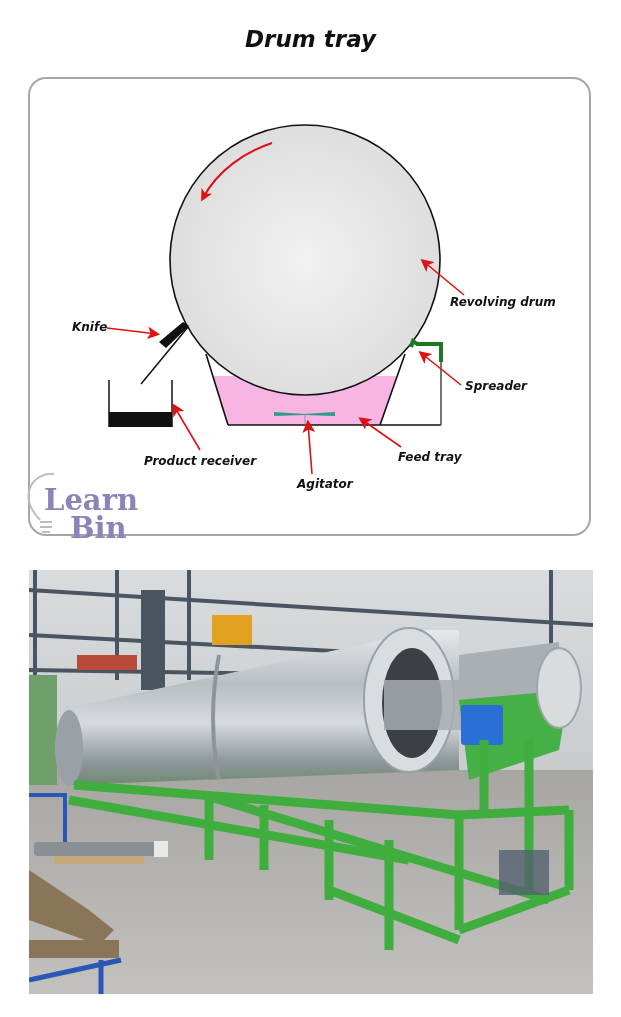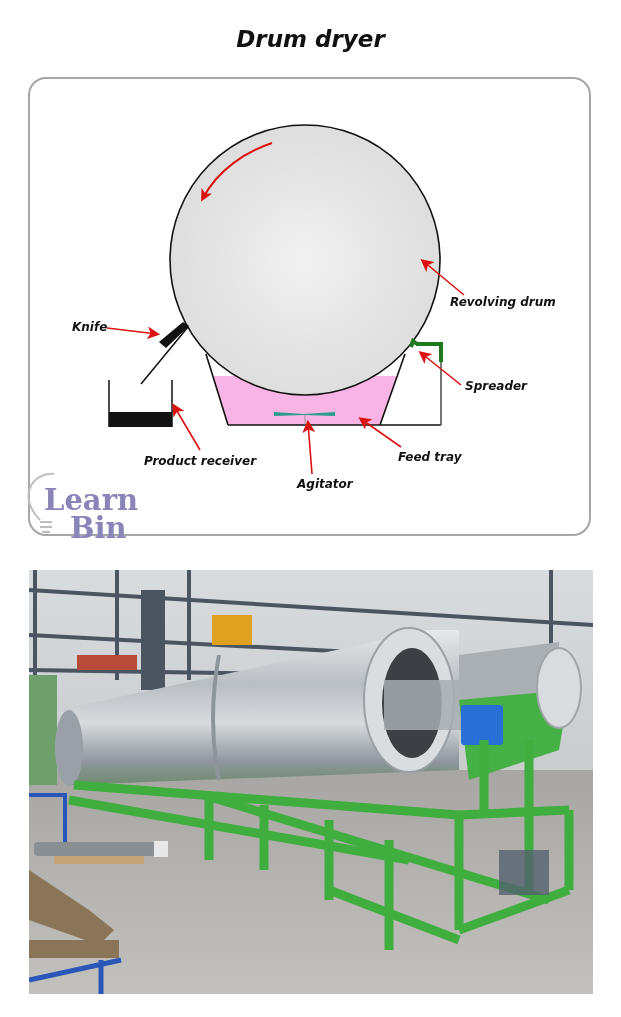--- a/index.html
+++ b/index.html
@@ -16,21 +16,21 @@
   .diagram-svg { position: absolute; left: 0; top: 0; }
   .lbl { font-family: "DejaVu Sans", sans-serif; font-style: italic; font-weight: bold; font-size: 12px; fill: #111111; }
   .logo-text { font-family: "DejaVu Serif", serif; font-weight: bold; fill: #8a85b8; }
   .photo {
     position: absolute; left: 29px; top: 570px; width: 564px; height: 424px; overflow: hidden; background: #c9c9c9;
   }
 </style>
 </head>
 <body>
 
-<div class="title">Drum dryer</div>
+<div class="title">Drum tray</div>
 
 <div class="diagram-frame"></div>
 
 <svg class="diagram-svg" width="621" height="560" viewBox="0 0 621 560">
   <defs>
     <radialGradient id="drumGrad" cx="50%" cy="50%" r="55%">
       <stop offset="0%" stop-color="#f1f1f1"></stop>
       <stop offset="100%" stop-color="#dcdcdc"></stop>
     </radialGradient>
     <marker id="arrowHead" markerWidth="8" markerHeight="8" refX="6" refY="4" orient="auto" markerUnits="strokeWidth">

